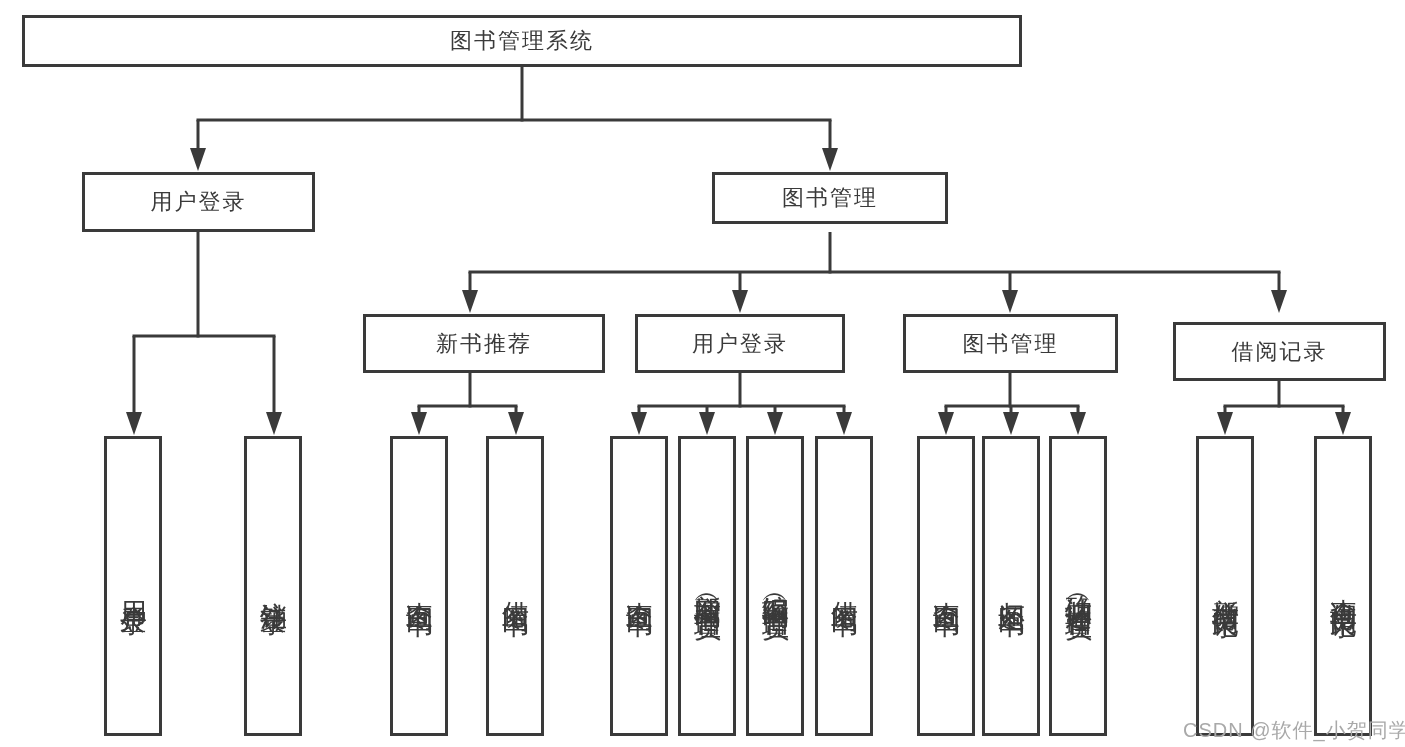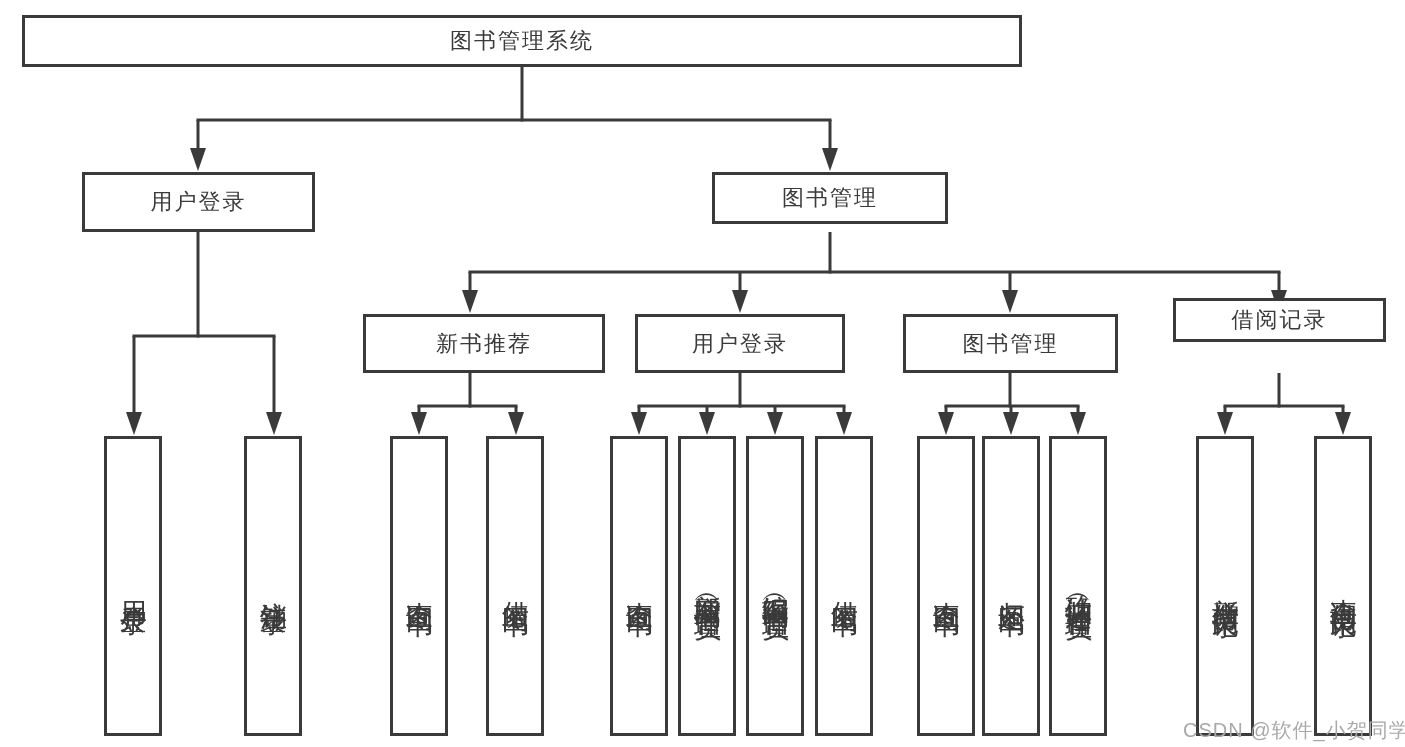--- a/index.html
+++ b/index.html
@@ -109,21 +109,21 @@
 </svg>
 
 <div class="hbox" style="left:22px;top:15px;width:1000px;height:52px">图书管理系统</div>
 
 <div class="hbox" style="left:82px;top:172px;width:233px;height:60px">用户登录</div>
 <div class="hbox" style="left:712px;top:172px;width:236px;height:52px">图书管理</div>
 
 <div class="hbox" style="left:363px;top:314px;width:242px;height:59px">新书推荐</div>
 <div class="hbox" style="left:635px;top:314px;width:210px;height:59px">用户登录</div>
 <div class="hbox" style="left:903px;top:314px;width:215px;height:59px">图书管理</div>
-<div class="hbox" style="left:1173px;top:298px;width:213px;height:44px">借阅记录</div>
+<div class="hbox" style="left:1173px;top:322px;width:213px;height:59px">借阅记录</div>
 
 <div class="vbox" style="left:104px;top:436px;width:58px;height:300px">用户登录</div>
 <div class="vbox" style="left:244px;top:436px;width:58px;height:300px">注销登录</div>
 
 <div class="vbox" style="left:390px;top:436px;width:58px;height:300px">查询图书</div>
 <div class="vbox" style="left:486px;top:436px;width:58px;height:300px">借阅图书</div>
 
 <div class="vbox" style="left:610px;top:436px;width:58px;height:300px">查询图书</div>
 <div class="vbox" style="left:678px;top:436px;width:58px;height:300px">新增图书（管理员）</div>
 <div class="vbox" style="left:746px;top:436px;width:58px;height:300px">编辑图书（管理员）</div>

